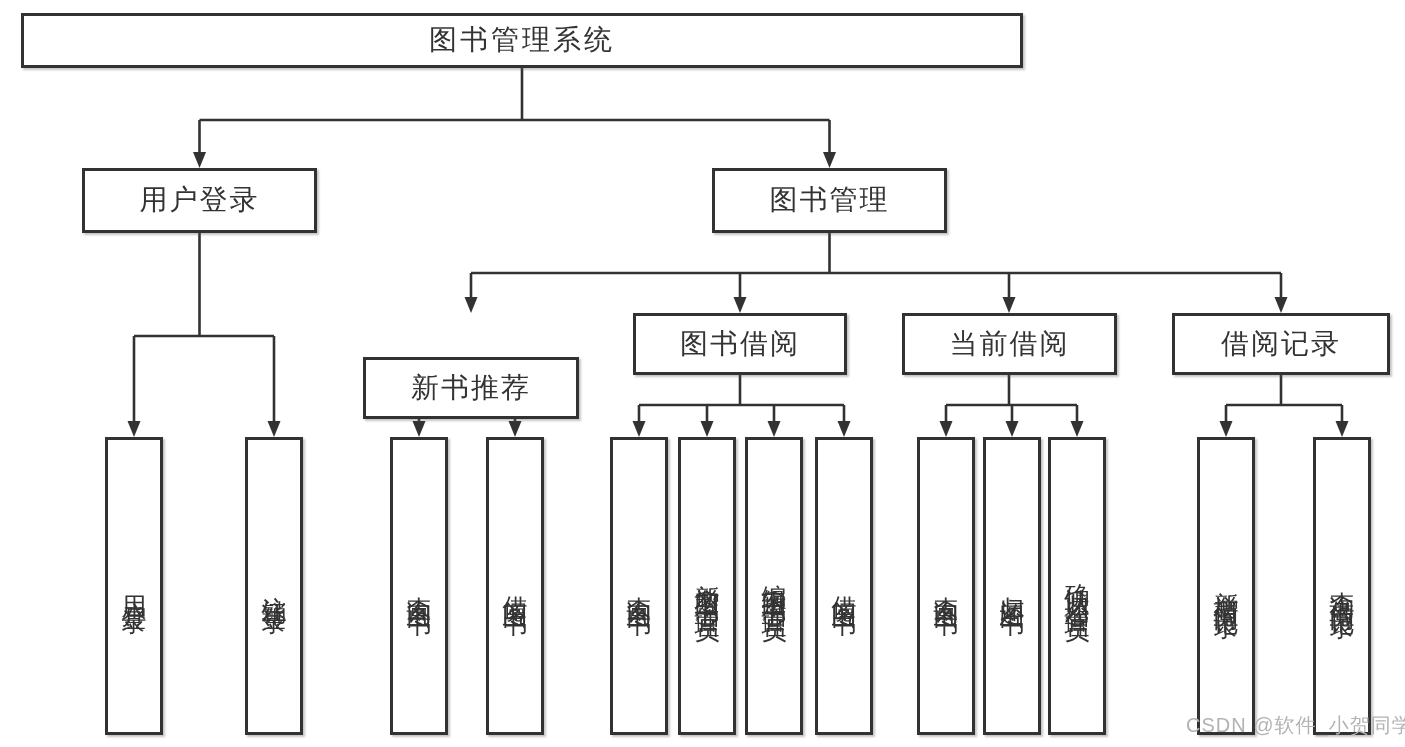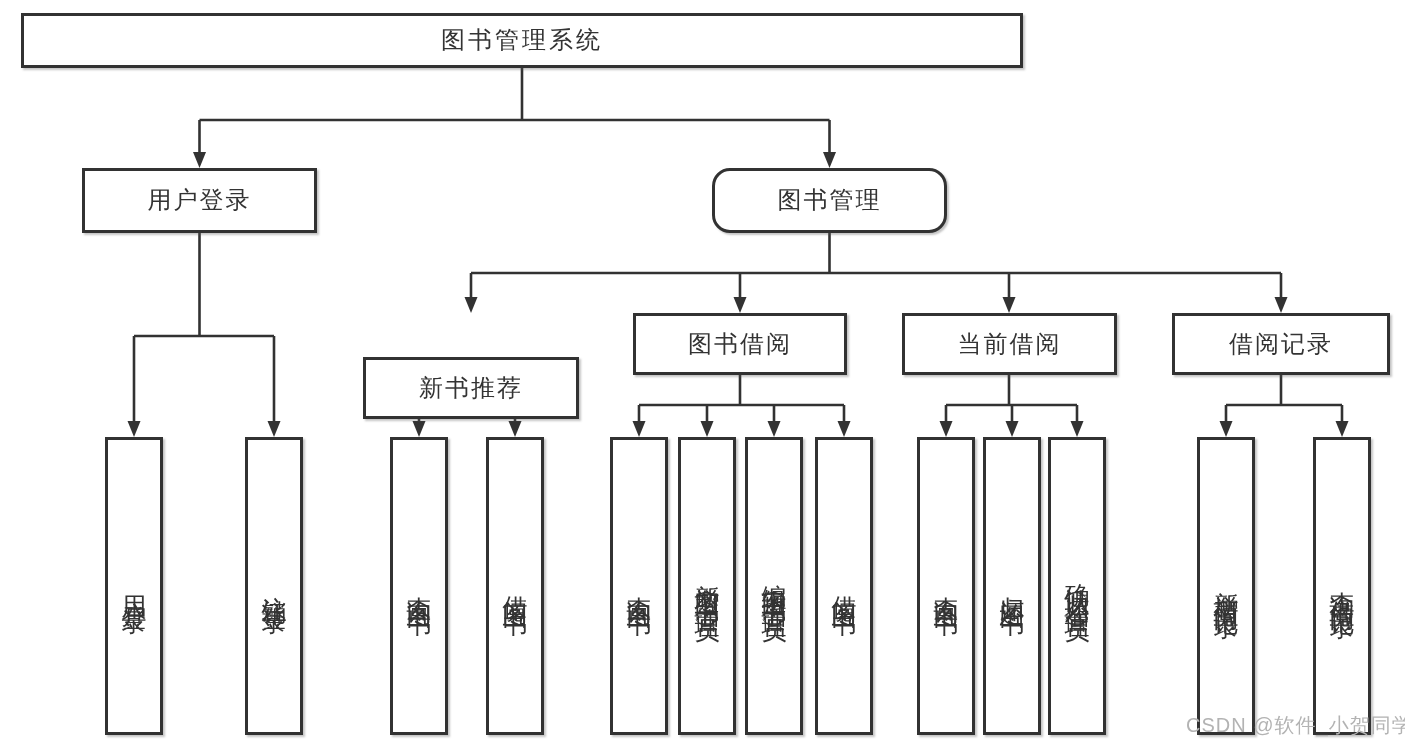--- a/index.html
+++ b/index.html
@@ -29,21 +29,21 @@
     background: #ffffff;
     border: 3px solid #323232;
     box-shadow: 2px 2px 2px rgba(90,90,90,0.35);
     display: flex;
     align-items: center;
     justify-content: center;
     color: #333333;
     text-align: center;
   }
   .hbox {
-    font-size: 24px;
+    font-size: 28px;
     letter-spacing: 2px;
     line-height: 1.1;
     white-space: nowrap;
   }
   .root-box {
     letter-spacing: 3px;
   }
   .vbox {
     top: 437px;
     width: 58px;
@@ -103,21 +103,21 @@
     </g>
   </svg>
 
   <div class="box hbox root-box" style="left:21px; top:13px; width:1002px; height:55px;">
     <span>图书管理系统</span>
   </div>
 
   <div class="box hbox" style="left:82px; top:168px; width:235px; height:65px;">
     <span>用户登录</span>
   </div>
-  <div class="box hbox" style="left:712px; top:168px; width:235px; height:65px;border-radius:18px;">
+  <div class="box hbox" style="left:712px; top:168px; width:235px; height:65px;">
     <span>图书管理</span>
   </div>
 
   <div class="box hbox" style="left:363px; top:313px; width:216px; height:62px;margin-top:44px;">
     <span>新书推荐</span>
   </div>
   <div class="box hbox" style="left:902px; top:313px; width:215px; height:62px;">
     <span>当前借阅</span>
   </div>
   <div class="box hbox" style="left:633px; top:313px; width:214px; height:62px;">

